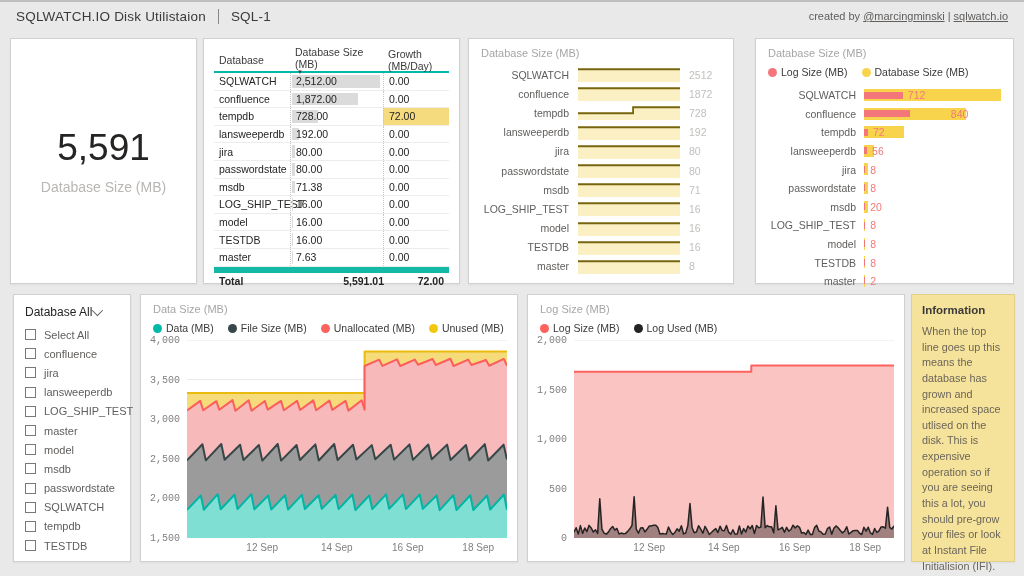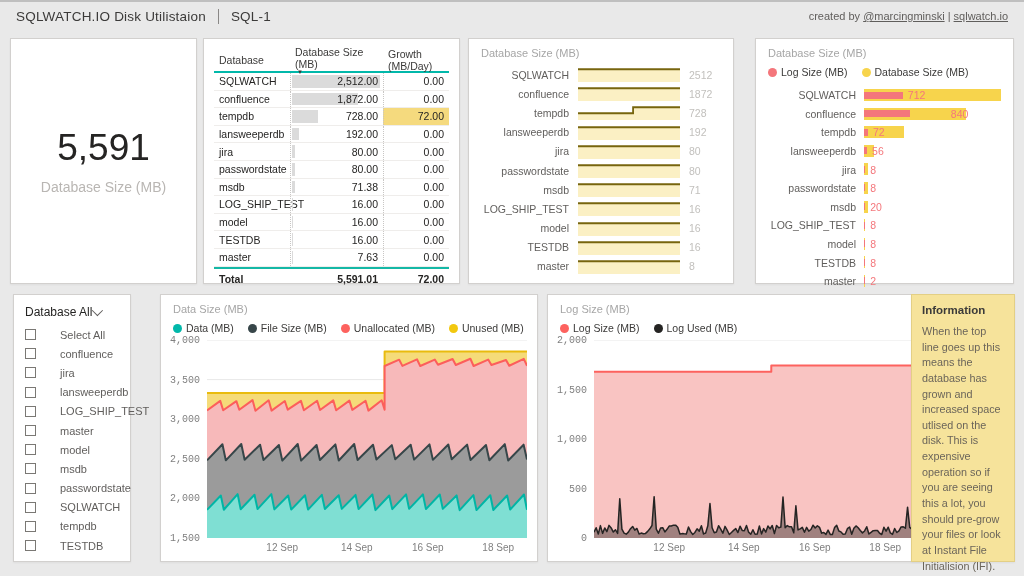--- a/index.html
+++ b/index.html
@@ -28,25 +28,25 @@
 
   
   #table-panel { left:203px; top:38px; width:257px; height:246px; padding:7px 10px 6px 10px; font-size:10.5px; }
   .t-head, .t-row, .t-total { display:grid; grid-template-columns:76px 93px 1fr; align-items:center; }
   .t-head { height:27px; color:#3B3A39; border-bottom:2px solid #01B8AA; }
   .t-head .th { padding:0 5px; }
   .t-head .th.num { text-align:left; }
   .sort-icon { display:block; font-size:6px; line-height:4px; color:#3B3A39; margin-left:2px; }
   .t-row { height:17.6px; color:#252423; border-bottom:1px solid #EFEDEB; }
   .t-cell { height:100%; display:flex; align-items:center; padding:0 5px; position:relative; }
-  .t-cell.size, .t-cell.growth { justify-content:flex-end; border-left:1px dotted #C8C6C4; }
+  .t-cell.size, .t-cell.growth { border-left:1px dotted #C8C6C4; }
   .size-bar { position:absolute; left:1px; top:2px; bottom:2px; background:#DBDBDB; }
   .cell-val { position:relative; }
   .t-cell.growth.hl { background:#F5DA7E; }
-  .t-total { height:22px; border-top:2px solid #14b8a6; font-weight:bold; color:#252423; }
+  .t-total { height:22px; border-top:6px solid #14b8a6; font-weight:bold; color:#252423;gap:6px; }
   .t-total .tc { padding:0 5px; text-align:right; }
   .t-total .tc:first-child { text-align:left; }
 
   
   #spark-panel { left:468px; top:38px; width:266px; height:246px; padding:8px 12px; }
   .s-rows { margin-top:6px; }
   .s-row { display:grid; grid-template-columns:88px 1fr 32px; column-gap:9px; align-items:center; height:19.2px; }
   .s-label { font-size:10.5px; color:#605E5C; text-align:right; white-space:nowrap; }
   .s-band { height:15px; }
   .s-band svg { width:100%; height:100%; display:block; }
@@ -64,26 +64,26 @@
   .b-yellow { position:absolute; left:0; top:3px; height:12px; background:#F7D44C; }
   .b-red { position:absolute; left:0; top:5.5px; height:7px; background:#F4767B; }
   .b-val { position:absolute; top:50%; transform:translateY(-50%); font-size:10.5px; color:#F4777C; }
 
   
   #slicer { left:13px; top:294px; width:118px; height:268px; padding:8px 9px; }
   .sl-head { display:flex; align-items:center; justify-content:flex-start; padding:2px 2px 6px 2px; }
   .sl-title { font-size:12px; color:#252423; }
   .chev { width:8px; height:8px; border-right:1.5px solid #605E5C; border-bottom:1.5px solid #605E5C;
           transform:rotate(45deg) translateY(-2px); }
-  .sl-item { display:flex; align-items:center; gap:24px; height:19.2px; padding-left:2px; cursor:pointer; }
+  .sl-item { display:flex; align-items:center; gap:8px; height:19.2px; padding-left:2px; cursor:pointer; }
   .sl-cb { width:11px; height:11px; border:1px solid #7A7874; background:#fff; flex:none; }
   .sl-lb { font-size:11px; color:#605E5C; white-space:nowrap; }
 
   
-  .chart-panel { padding:8px 10px 6px 12px; display:flex; flex-direction:column;margin-left:20px; }
+  .chart-panel { padding:8px 10px 6px 12px; display:flex; flex-direction:column; }
   #data-chart { left:140px; top:294px; width:378px; height:268px; }
   #log-chart  { left:527px; top:294px; width:378px; height:268px; }
   .chart-body { flex:1; display:flex; margin-top:6px; min-height:0; }
   .y-axis { width:34px; position:relative; flex:none; }
   .y-tick { position:absolute; right:7px; transform:translateY(-50%); font-size:10px; color:#808080;font-family:Liberation Mono, monospace; }
   .plot { flex:1; position:relative; }
   .plot svg { position:absolute; inset:0; width:100%; height:100%; }
   .x-axis { height:17px; margin-left:34px; position:relative; flex:none; }
   .x-tick { position:absolute; top:4px; transform:translateX(-50%); font-size:10px; color:#808080; white-space:nowrap; }
   .grid { stroke:#E8E8E8; stroke-width:1; vector-effect:non-scaling-stroke; }

